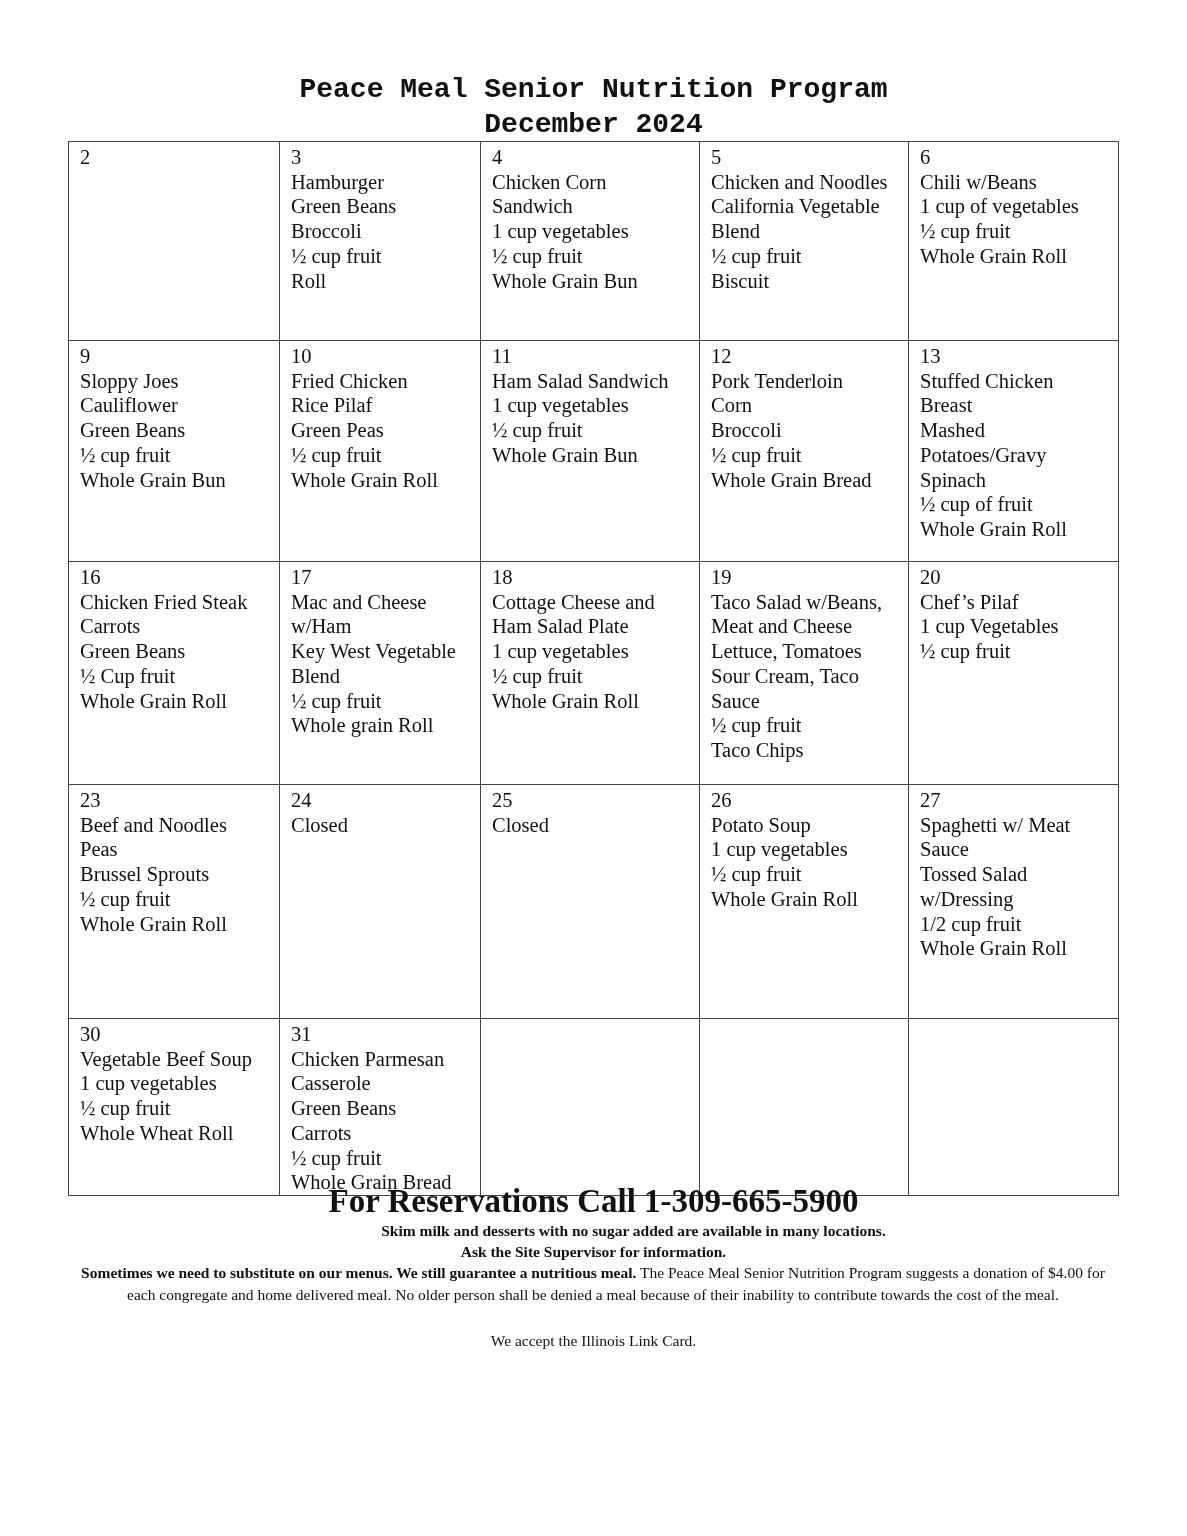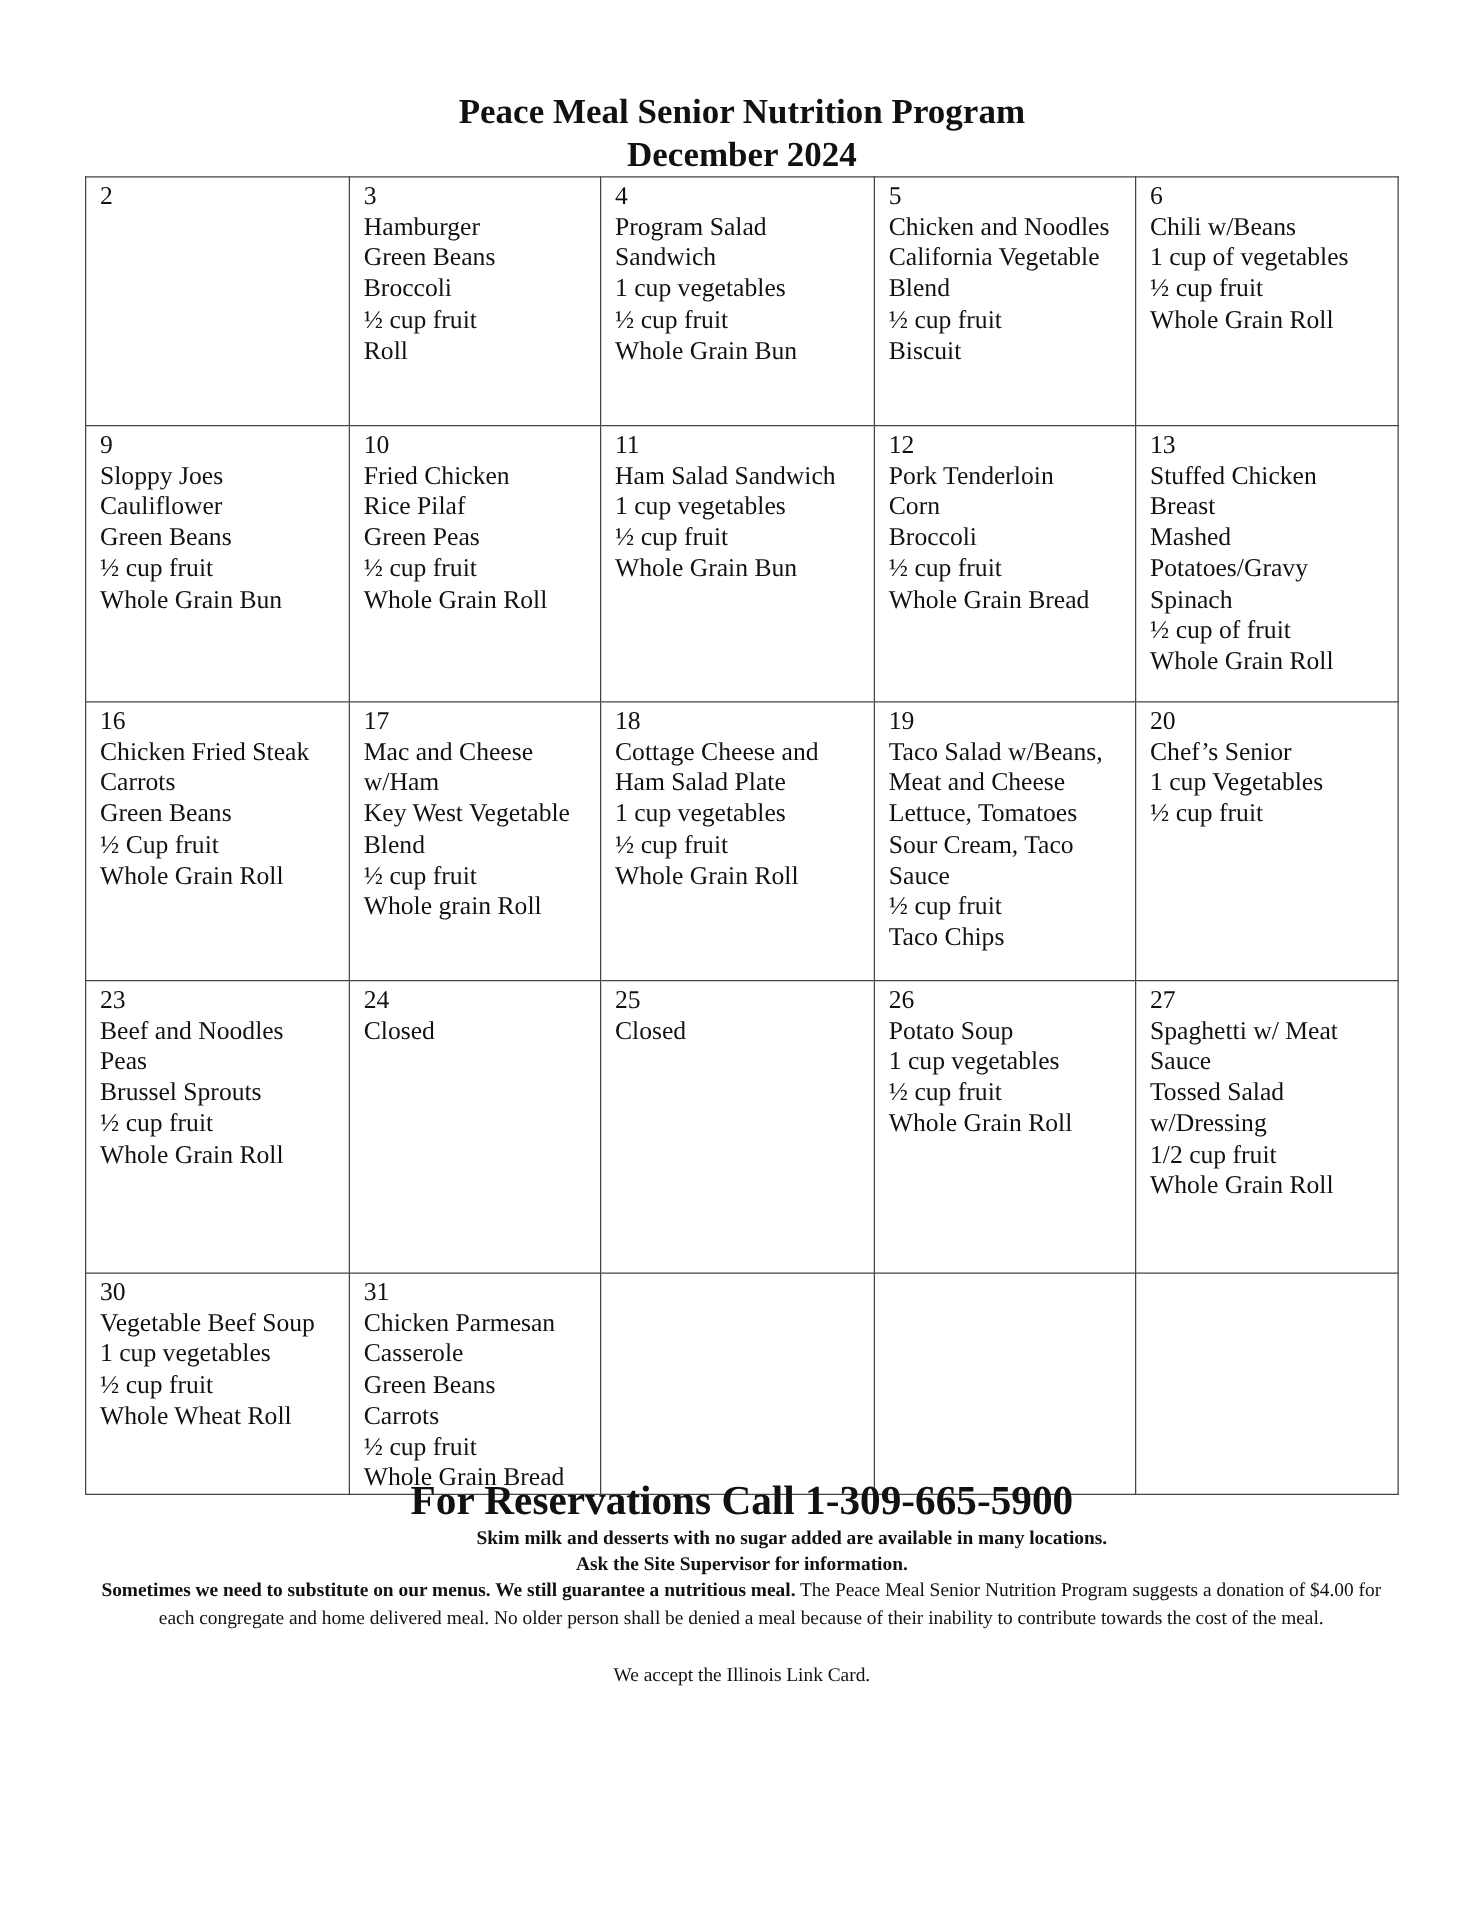--- a/index.html
+++ b/index.html
@@ -1,17 +1,17 @@
 <!DOCTYPE html>
 <html><head>
 <meta charset="utf-8">
 <style>
   html, body { margin: 0; padding: 0; background: #ffffff; }
   body { width: 1187px; height: 1536px; position: relative; font-family: "Liberation Serif", "DejaVu Serif", serif; color: #111; }
-  .title { position: absolute; left: 0; width: 1187px; text-align: center; font-weight: bold; font-size: 28px; line-height: 34px; }
+  .title { position: absolute; left: 0; width: 1187px; text-align: center; font-weight: bold; font-size: 28px; line-height: 34px; font-family: Liberation Mono, monospace; }
   .title.t1 { top: 73px; }
   .title.t2 { top: 108px; }
   table.cal { position: absolute; left: 68px; top: 141px; border-collapse: collapse; table-layout: fixed; }
   table.cal td { border: 1.5px solid #444; vertical-align: top; padding: 3px 0 0 11px; font-size: 20.5px; line-height: 24.7px; }
   .cell-line { display: block; white-space: nowrap; }
   .footer { position: absolute; left: 0; width: 1187px; text-align: center; }
   .res { top: 1186px; font-weight: bold; font-size: 33px; line-height: 30px; }
   .note { font-size: 15.5px; line-height: 21px; }
   .n1 { top: 1220px; font-weight: bold; padding-left: 40px; }
   .n2 { top: 1241px; font-weight: bold; }
@@ -41,21 +41,21 @@
         <td>
           <span class="cell-line">3</span>
           <span class="cell-line">Hamburger</span>
           <span class="cell-line">Green Beans</span>
           <span class="cell-line">Broccoli</span>
           <span class="cell-line">½ cup fruit</span>
           <span class="cell-line">Roll</span>
         </td>
         <td>
           <span class="cell-line">4</span>
-          <span class="cell-line">Program Salad</span>
+          <span class="cell-line">Chicken Corn</span>
           <span class="cell-line">Sandwich</span>
           <span class="cell-line">1 cup vegetables</span>
           <span class="cell-line">½ cup fruit</span>
           <span class="cell-line">Whole Grain Bun</span>
         </td>
         <td>
           <span class="cell-line">5</span>
           <span class="cell-line">Chicken and Noodles</span>
           <span class="cell-line">California Vegetable</span>
           <span class="cell-line">Blend</span>
@@ -144,21 +144,21 @@
           <span class="cell-line">Taco Salad w/Beans,</span>
           <span class="cell-line">Meat and Cheese</span>
           <span class="cell-line">Lettuce, Tomatoes</span>
           <span class="cell-line">Sour Cream, Taco</span>
           <span class="cell-line">Sauce</span>
           <span class="cell-line">½ cup fruit</span>
           <span class="cell-line">Taco Chips</span>
         </td>
         <td>
           <span class="cell-line">20</span>
-          <span class="cell-line">Chef’s Senior</span>
+          <span class="cell-line">Chef’s Pilaf</span>
           <span class="cell-line">1 cup Vegetables</span>
           <span class="cell-line">½ cup fruit</span>
         </td>
       </tr>
       <tr style="height: 234px;">
         <td>
           <span class="cell-line">23</span>
           <span class="cell-line">Beef and Noodles</span>
           <span class="cell-line">Peas</span>
           <span class="cell-line">Brussel Sprouts</span>

